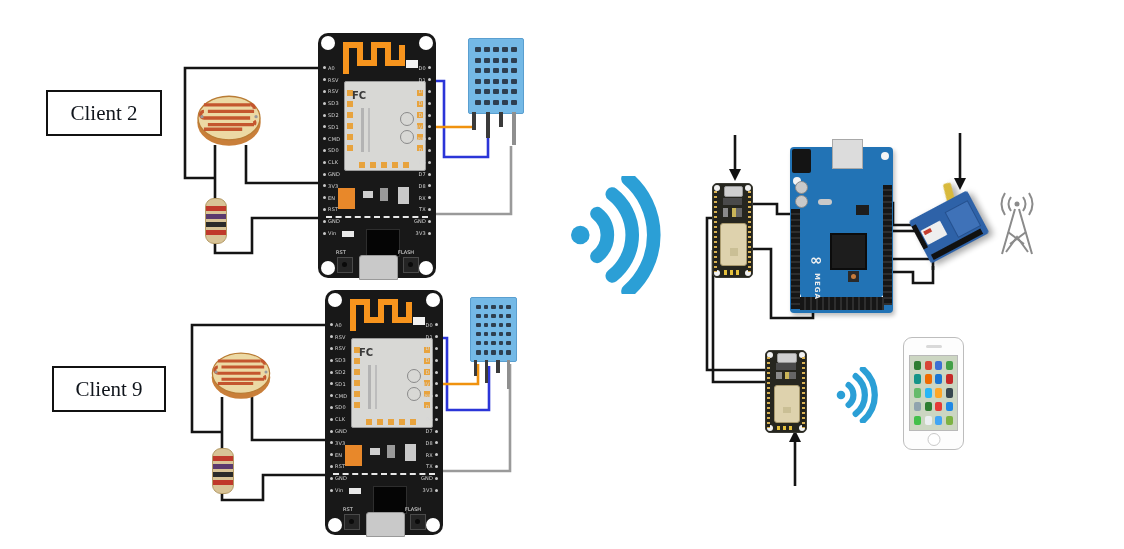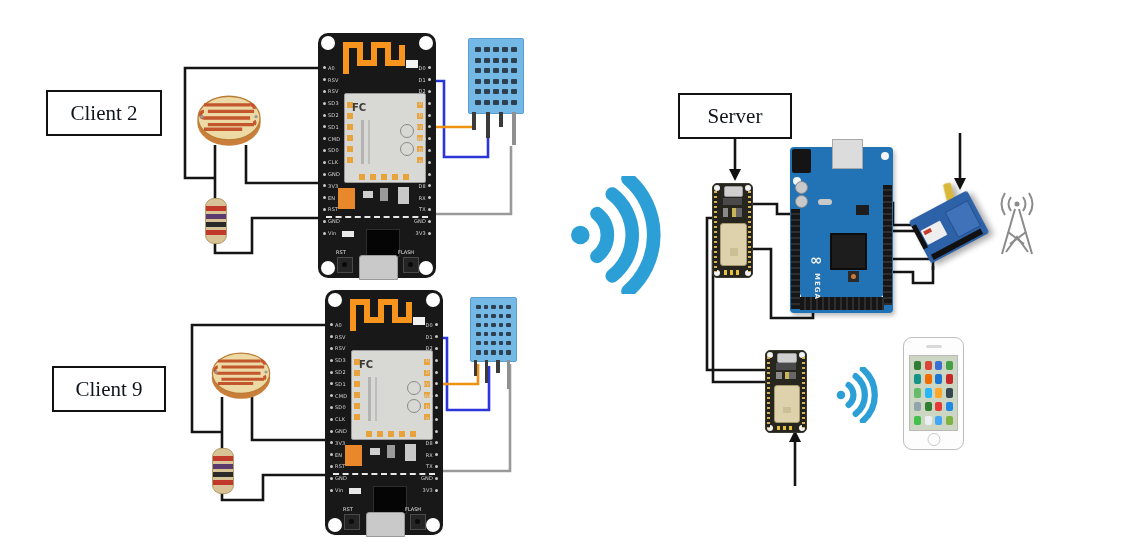--- a/index.html
+++ b/index.html
@@ -13,21 +13,21 @@
   
   .label-box{position:absolute;z-index:5;background:#fff;border:2px solid #111;
              display:flex;align-items:center;justify-content:center;
              font-family:"Liberation Serif",serif;font-size:21px;color:#10151c;}
   
   .nodemcu{position:absolute;z-index:2;width:118px;height:245px;}
   .nm-board{position:absolute;inset:0;background:#181818;border-radius:10px;}
   .nm-hole{position:absolute;width:14px;height:14px;background:#fff;border-radius:50%;}
   .nm-ant{position:absolute;left:24px;top:4px;}
   .nm-led{position:absolute;left:88px;top:27px;width:12px;height:8px;background:#f2f2f2;}
-  .nm-shield{position:absolute;left:26px;top:60px;width:80px;height:88px;background:#d8d8d5;
+  .nm-shield{position:absolute;left:26px;top:48px;width:80px;height:88px;background:#d8d8d5;
              border:1px solid #9a9a9a;border-radius:2px;}
   .nm-shield .pads-l,.nm-shield .pads-r{position:absolute;top:8px;bottom:14px;width:6px;
              background:repeating-linear-gradient(180deg,#e8a33d 0 6px,#d8d8d5 6px 11px);}
   .nm-shield .pads-l{left:2px}.nm-shield .pads-r{right:2px}
   .nm-shield .pads-b{position:absolute;left:14px;right:14px;bottom:2px;height:6px;
              background:repeating-linear-gradient(90deg,#e8a33d 0 6px,#d8d8d5 6px 11px);}
   .nm-fcc{position:absolute;left:7px;top:8px;font-size:10px;font-weight:bold;color:#3a3a3a;
           font-family:"DejaVu Sans",sans-serif;}
   .nm-logo1,.nm-logo2{position:absolute;width:12px;height:12px;border:1.5px solid #8a8a8a;border-radius:50%;}
   .nm-logo1{left:55px;top:30px}.nm-logo2{left:55px;top:48px}
@@ -170,21 +170,20 @@
     <path class="wire wire-black" d="M735,135 V170"></path>
     <path class="arrowhead" d="M729,169 L741,169 L735,181 Z"></path>
     <path class="wire wire-black" d="M960,133 V179"></path>
     <path class="arrowhead" d="M954,178 L966,178 L960,190 Z"></path>
     <path class="wire wire-black" d="M795,486 V441"></path>
     <path class="arrowhead" d="M789,442 L801,442 L795,430 Z"></path>
   </svg>
 
   <div class="label-box" style="left:46px;top:90px;width:112px;height:42px">Client 2</div>
   <div class="label-box" style="left:52px;top:366px;width:110px;height:42px">Client 9</div>
-  <div class="label-box" style="left:678px;top:93px;width:110px;height:42px">Server</div>
 
   <div class="nodemcu" style="left:318px;top:33px">
   <div class="nm-board">
     <div class="nm-hole" style="left:3px;top:3px"></div>
     <div class="nm-hole" style="right:3px;top:3px"></div>
     <div class="nm-hole" style="left:3px;bottom:3px"></div>
     <div class="nm-hole" style="right:3px;bottom:3px"></div>
     <svg class="nm-ant" width="66" height="38" viewBox="0 0 66 38">
       <path d="M4,37 L4,8 L18,8 L18,26 L32,26 L32,8 L46,8 L46,26 L60,26 L60,8" fill="none" stroke-width="6" stroke="#f7941d"></path>
     </svg>

